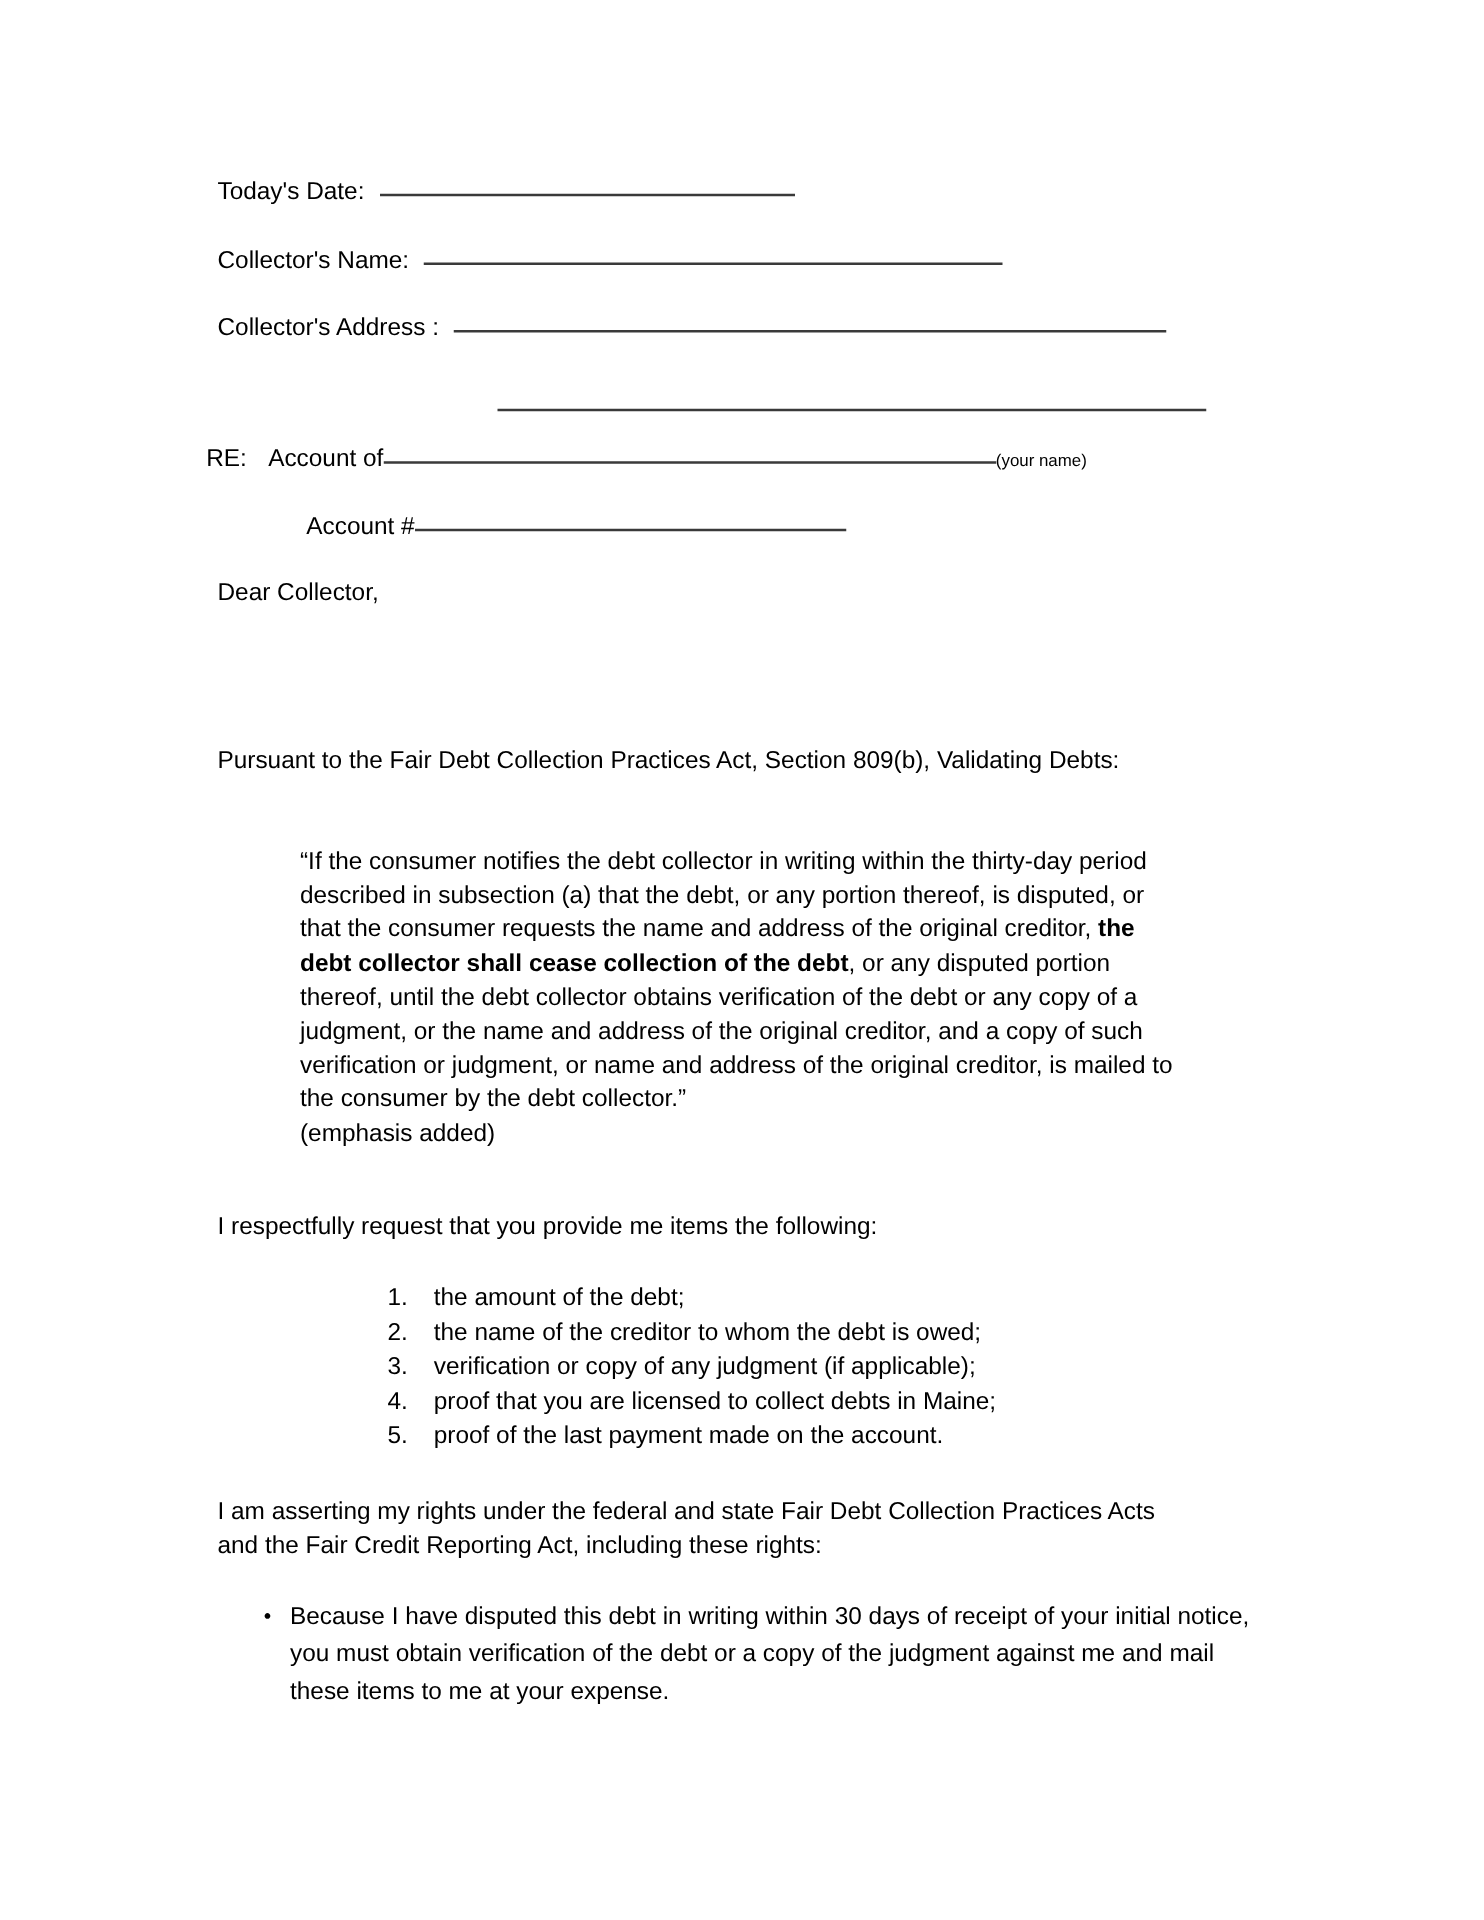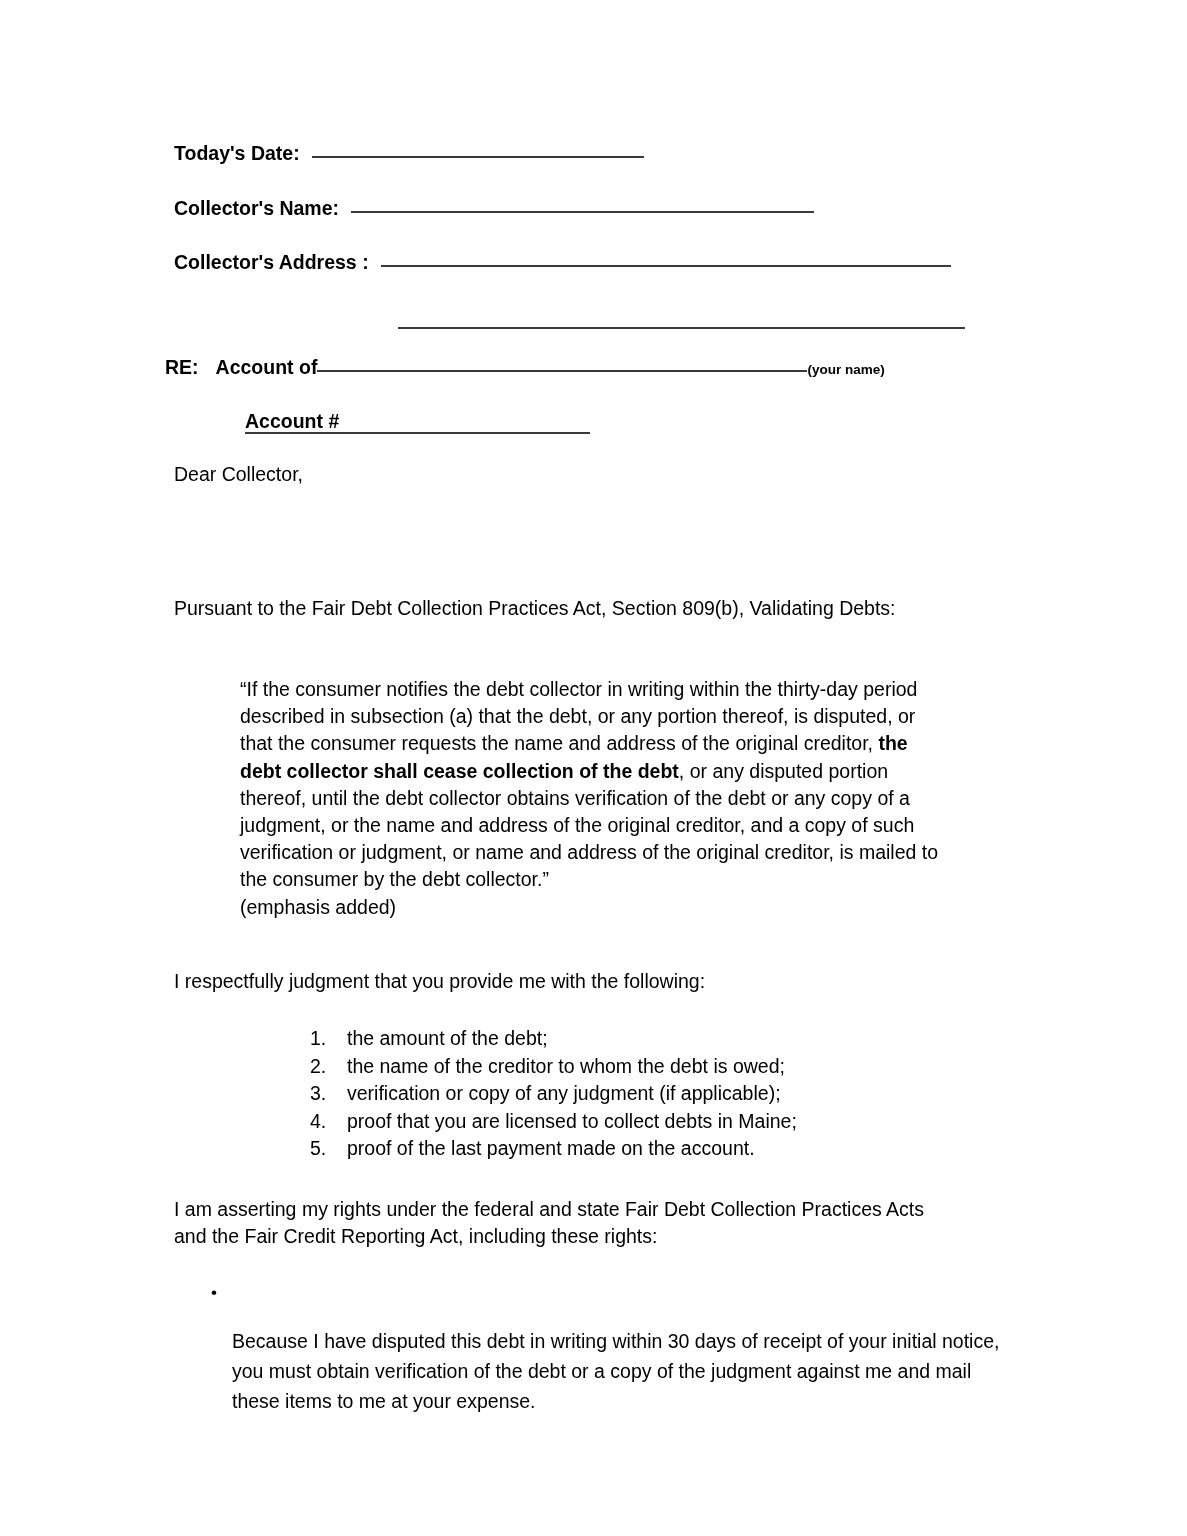--- a/index.html
+++ b/index.html
@@ -16,21 +16,20 @@
     color: #000000;
     overflow: hidden;
   }
 
   
   .field-row {
     position: absolute;
     display: flex;
     align-items: baseline;
     white-space: nowrap;
-    font-weight: bold;
   }
   .field-label {
     font-size: 19.5px;
     line-height: 26px;
   }
   .rule {
     display: inline-block;
     border-bottom: 2px solid #3a3a3a;
     height: 0;
     vertical-align: baseline;
@@ -104,21 +103,20 @@
     flex: 0 0 32px;
     width: 32px;
     font-size: 17px;
     line-height: 30px;
     text-align: left;
     padding-left: 11px;
     box-sizing: border-box;
   }
   .bullet-text {
     flex: 1 1 auto;
-    margin-top: 48px;
   }
 </style>
 </head>
 <body>
 
 <div class="page">
 
   <div class="field-row" style="left:174px; top:140px;">
     <span class="field-label">Today's Date:</span>
     <span class="rule" style="width:332px; margin-left:12px;"></span>
@@ -135,36 +133,36 @@
   </div>
   <div class="rule-standalone" style="left:398px; top:327px; width:567px;"></div>
 
   <div class="field-row" style="left:165px; top:354px;">
     <span class="field-label">RE:</span>
     <span class="field-label" style="margin-left:17px;">Account of</span>
     <span class="rule" style="width:490px;"></span>
     <span class="small-note">(your name)</span>
   </div>
 
-  <div class="field-row" style="left:245px; top:408px;flex-direction:column;">
+  <div class="field-row" style="left:245px; top:408px;">
     <span class="field-label">Account #</span>
     <span class="rule" style="width:345px;"></span>
   </div>
 
   <div class="para" style="left:174px; top:461px;">Dear Collector,</div>
 
 
   <div class="para" style="left:174px; top:595px; width:800px;">Pursuant to the Fair Debt Collection Practices Act, Section 809(b), Validating Debts:</div>
 
   <div class="quote-block" style="left:240px; top:676px; width:700px;">
     <span>“If the consumer notifies the debt collector in writing within the thirty-day period described in subsection (a) that the debt, or any portion thereof, is disputed, or that the consumer requests the name and address of the original creditor, </span><b>the debt collector shall cease collection of the debt</b><span>, or any disputed portion thereof, until the debt collector obtains verification of the debt or any copy of a judgment, or the name and address of the original creditor, and a copy of such verification or judgment, or name and address of the original creditor, is mailed to the consumer by the debt collector.”</span><br>
     <span>(emphasis added)</span>
   </div>
 
-  <div class="para" style="left:174px; top:968px; width:860px;">I respectfully judgment that you provide me with the following:</div>
+  <div class="para" style="left:174px; top:968px; width:860px;">I respectfully request that you provide me items the following:</div>
 
   <div class="num-list" style="left:310px; top:1025px; width:640px;">
     <div class="num-item">
       <span class="num-marker">1.</span>
       <span class="num-text">the amount of the debt;</span>
     </div>
     <div class="num-item">
       <span class="num-marker">2.</span>
       <span class="num-text">the name of the creditor to whom the debt is owed;</span>
     </div>

